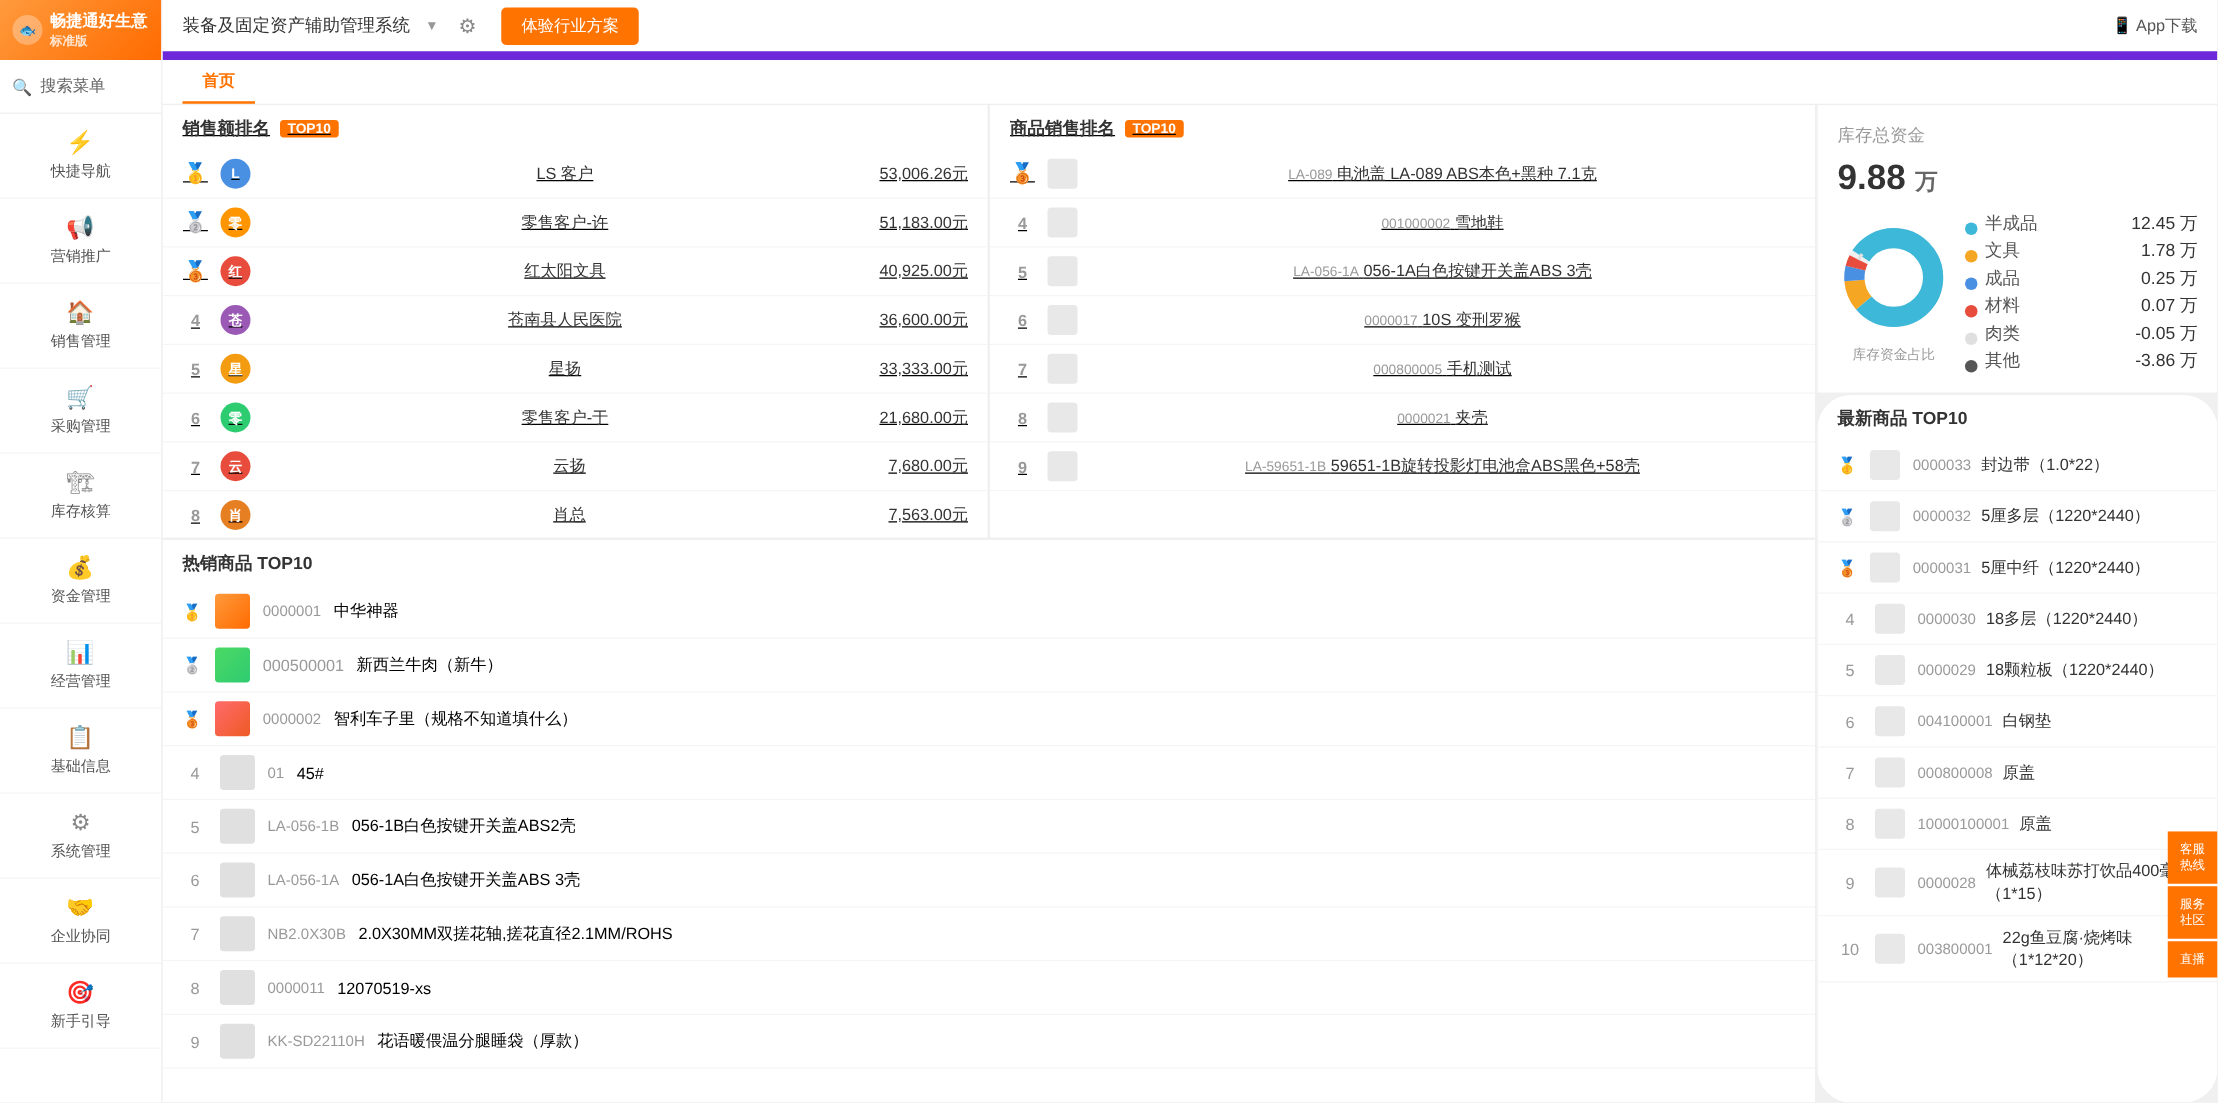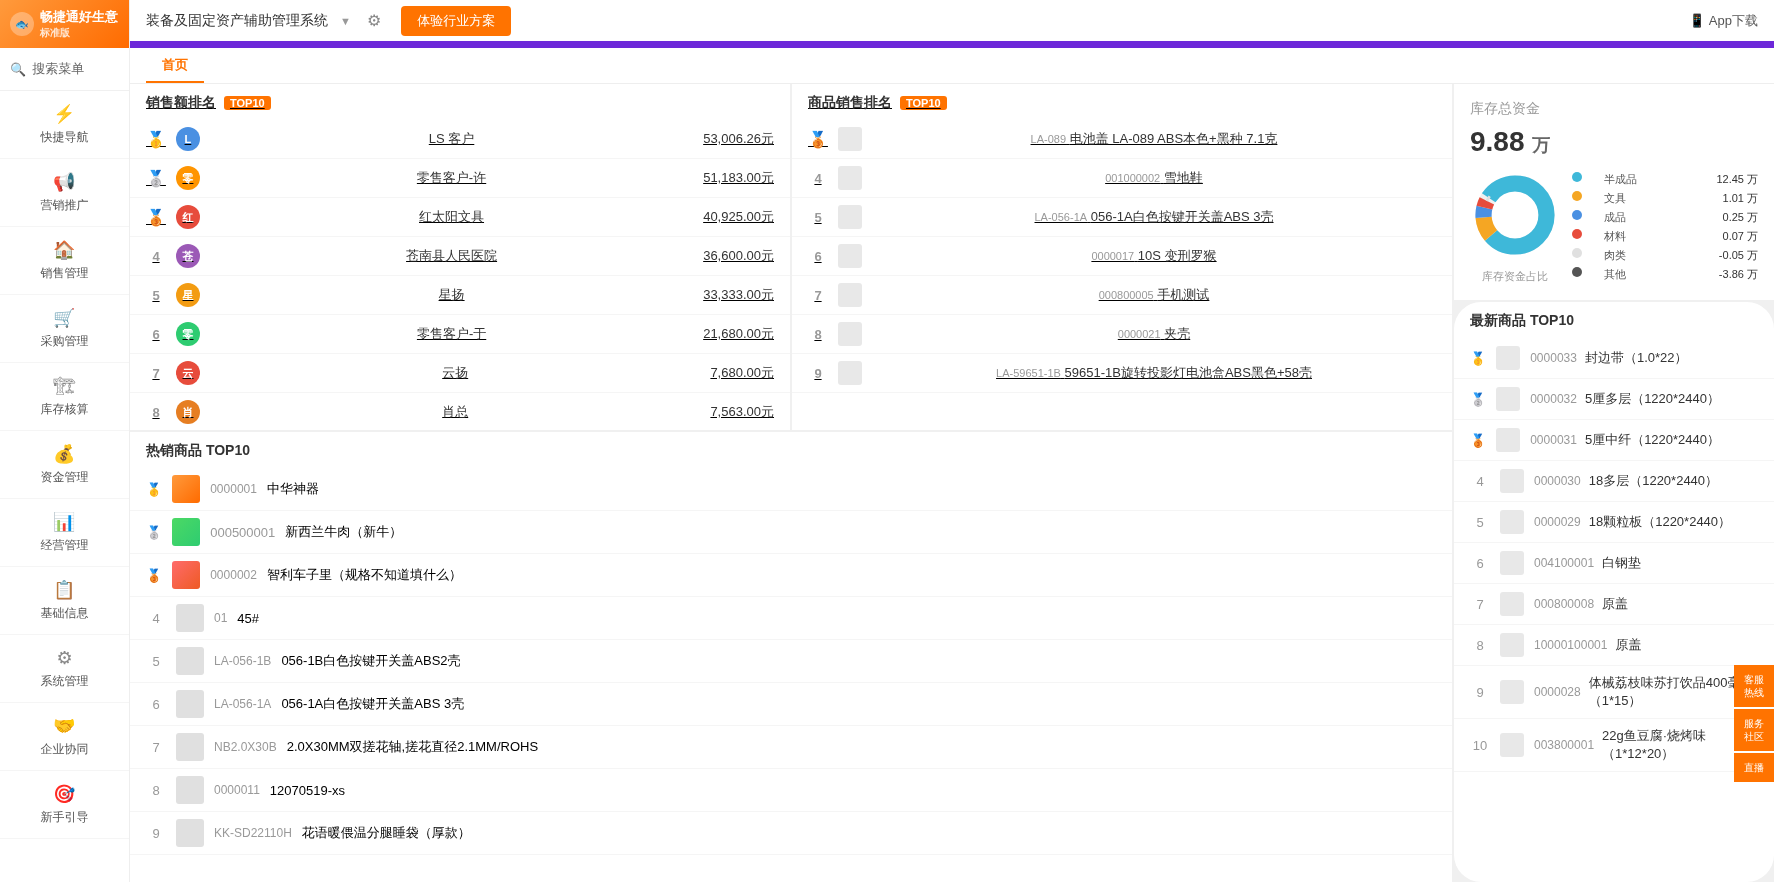--- a/index.html
+++ b/index.html
@@ -318,23 +318,23 @@
       flex-shrink: 0;
     }
     .chart-legend {
       flex: 1;
       display: flex;
       flex-direction: column;
       gap: 4px;
     }
     .legend-item {
       display: flex;
-      align-items: flex-start;
-      gap: 22px;
-      font-size: 11px;
+      align-items: flex-end;
+      gap: 6px;
+      font-size: 14px;
       color: #555;
     }
     .legend-dot {
       width: 10px; height: 10px;
       border-radius: 50%;
       flex-shrink: 0;
     }
     .legend-name { flex: 1; }
     .legend-value { color: #333; font-weight: 500; }
     .chart-caption {
@@ -714,21 +714,21 @@
           </div>
           <div class="chart-legend">
             <div class="legend-item">
               <span class="legend-dot" style="background:#3eb8d9"></span>
               <span class="legend-name">半成品</span>
               <span class="legend-value">12.45 万</span>
             </div>
             <div class="legend-item">
               <span class="legend-dot" style="background:#f5a623"></span>
               <span class="legend-name">文具</span>
-              <span class="legend-value">1.01 万</span>
+              <span class="legend-value">1.78 万</span>
             </div>
             <div class="legend-item">
               <span class="legend-dot" style="background:#4a90e2"></span>
               <span class="legend-name">成品</span>
               <span class="legend-value">0.25 万</span>
             </div>
             <div class="legend-item">
               <span class="legend-dot" style="background:#e74c3c"></span>
               <span class="legend-name">材料</span>
               <span class="legend-value">0.07 万</span>

